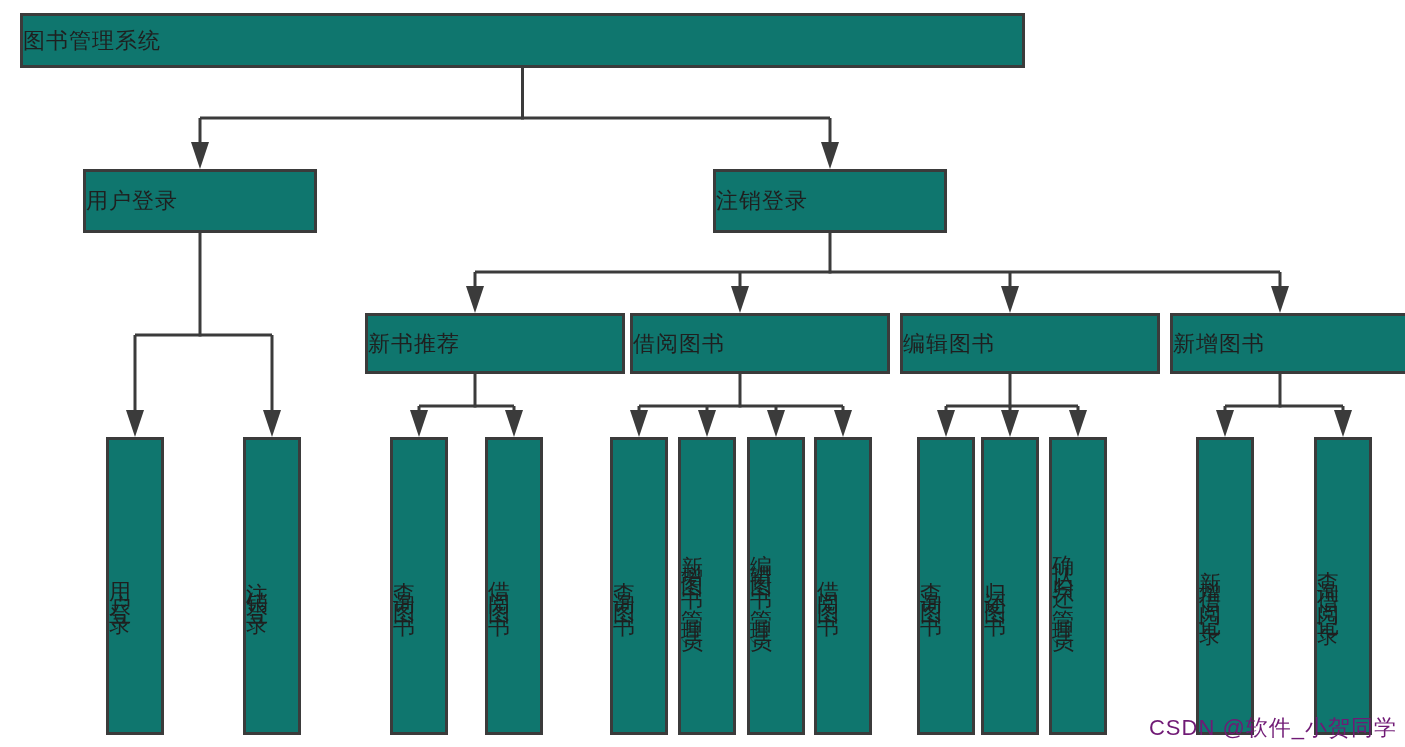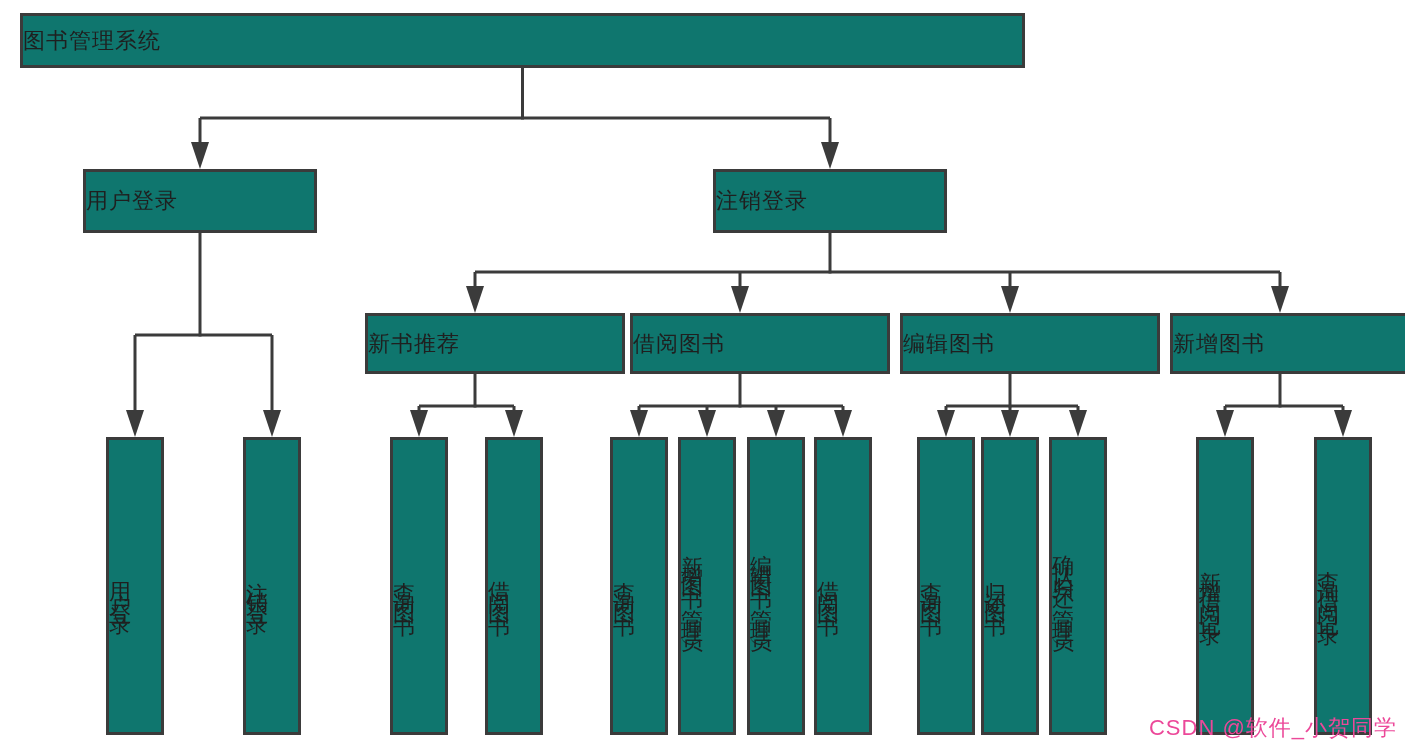--- a/index.html
+++ b/index.html
@@ -39,21 +39,21 @@
     font-size: 22px;
     letter-spacing: 11px;
     line-height: 1;
     white-space: nowrap;
   }
   .watermark {
     position: absolute;
     right: 8px;
     bottom: 4px;
     font-size: 22px;
-    color: #ec4899;
+    color: #701a75;
     letter-spacing: 1px;
     pointer-events: none;
   }
 </style>
 </head>
 <body>
 
 <div class="canvas">
 
   <svg class="connectors" viewBox="0 0 1405 747" xmlns="http://www.w3.org/2000/svg">

